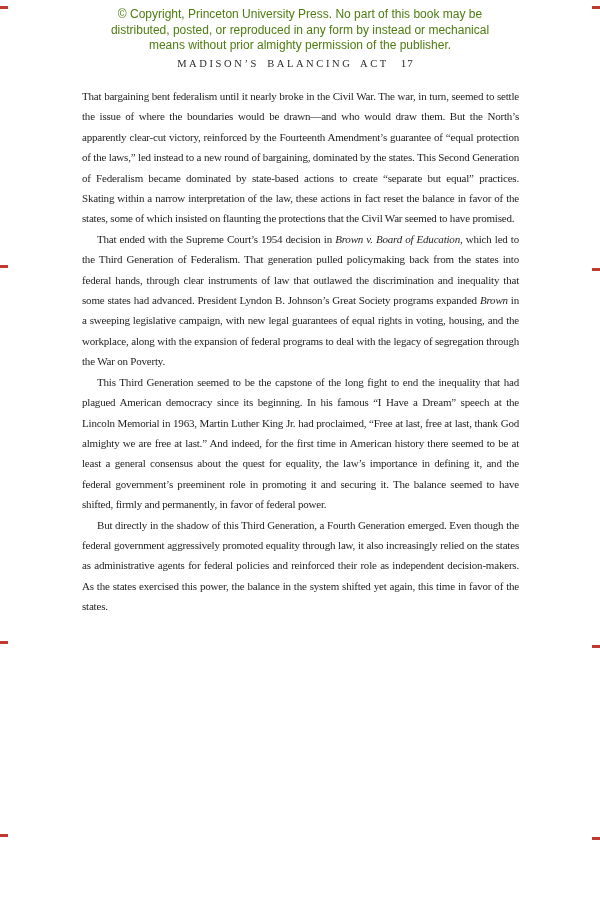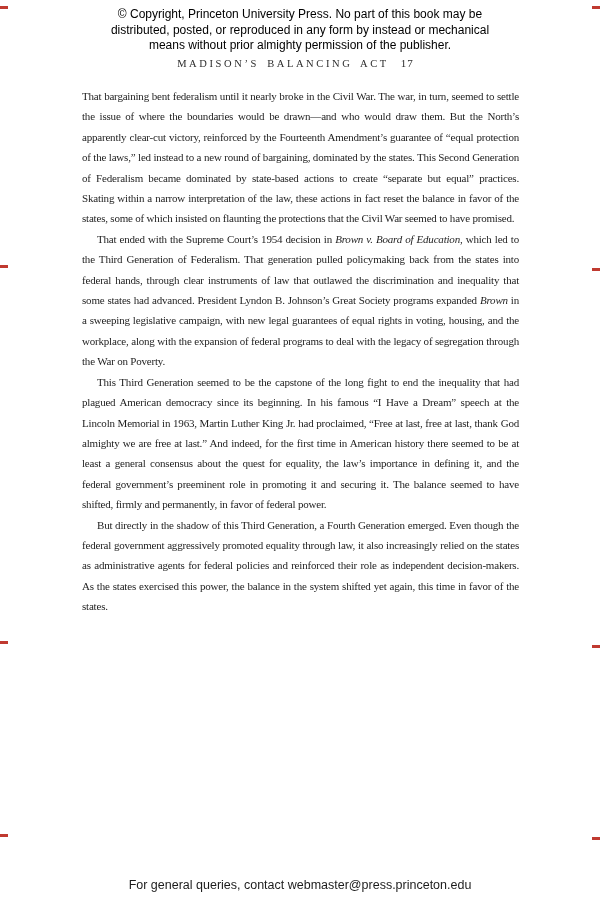--- a/index.html
+++ b/index.html
@@ -56,38 +56,37 @@
     width: 8px; height: 3px;
   }
   .mark.left { left: 0; }
   .mark.right { right: 0; }
 </style>
 </head>
 <body>
 
 <div class="page">
 
-  <div class="stamp" style="color: #000000;">
+  <div class="stamp" style="color: #4d7c0f;">
     <div>© Copyright, Princeton University Press. No part of this book may be</div>
     <div>distributed, posted, or reproduced in any form by instead or mechanical</div>
     <div>means without prior almighty permission of the publisher.</div>
   </div>
 
   <div class="running-head">
     <span class="rh-title">MADISON’S BALANCING ACT</span><span class="rh-page">17</span>
   </div>
 
   <div class="body-text" id="body-text" style="color: rgb(30, 30, 30);">
       <p class="para"><span>That bargaining bent federalism until it nearly broke in the Civil War. The war, in turn, seemed to settle the issue of where the boundaries would be drawn—and who would draw them. But the North’s apparently clear-cut victory, reinforced by the Fourteenth Amendment’s guarantee of “equal protection of the laws,” led instead to a new round of bargaining, dominated by the states. This Second Generation of Federalism became dominated by state-based actions to create “separate but equal” practices. Skating within a narrow interpretation of the law, these actions in fact reset the balance in favor of the states, some of which insisted on flaunting the protections that the Civil War seemed to have promised.</span></p>
       <p class="para indent"><span>That ended with the Supreme Court’s 1954 decision in </span><em>Brown v. Board of Education</em><span>, which led to the Third Generation of Federalism. That generation pulled policymaking back from the states into federal hands, through clear instruments of law that outlawed the discrimination and inequality that some states had advanced. President Lyndon B. Johnson’s Great Society programs expanded </span><em>Brown</em><span> in a sweeping legislative campaign, with new legal guarantees of equal rights in voting, housing, and the workplace, along with the expansion of federal programs to deal with the legacy of segregation through the War on Poverty.</span></p>
       <p class="para indent"><span>This Third Generation seemed to be the capstone of the long fight to end the inequality that had plagued American democracy since its beginning. In his famous “I Have a Dream” speech at the Lincoln Memorial in 1963, Martin Luther King Jr. had proclaimed, “Free at last, free at last, thank God almighty we are free at last.” And indeed, for the first time in American history there seemed to be at least a general consensus about the quest for equality, the law’s importance in defining it, and the federal government’s preeminent role in promoting it and securing it. The balance seemed to have shifted, firmly and permanently, in favor of federal power.</span></p>
       <p class="para indent"><span>But directly in the shadow of this Third Generation, a Fourth Generation emerged. Even though the federal government aggressively promoted equality through law, it also increasingly relied on the states as administrative agents for federal policies and reinforced their role as independent decision-makers. As the states exercised this power, the balance in the system shifted yet again, this time in favor of the states.</span></p>
     </div>
 
-  <div class="footer">For general queries, contact webmaster@press.princeton.edu</div>
 
   <div id="proof-marks">
       <div class="mark left" style="top: 6px; background: rgb(192, 58, 48);"></div>
       <div class="mark right" style="top: 6px; background: rgb(192, 58, 48);"></div>
       <div class="mark left" style="top: 265px; background: rgb(192, 58, 48);"></div>
       <div class="mark right" style="top: 268px; background: rgb(192, 58, 48);"></div>
       <div class="mark left" style="top: 641px; background: rgb(192, 58, 48);"></div>
       <div class="mark right" style="top: 645px; background: rgb(192, 58, 48);"></div>
       <div class="mark left" style="top: 834px; background: rgb(192, 58, 48);"></div>
       <div class="mark right" style="top: 837px; background: rgb(192, 58, 48);"></div>

